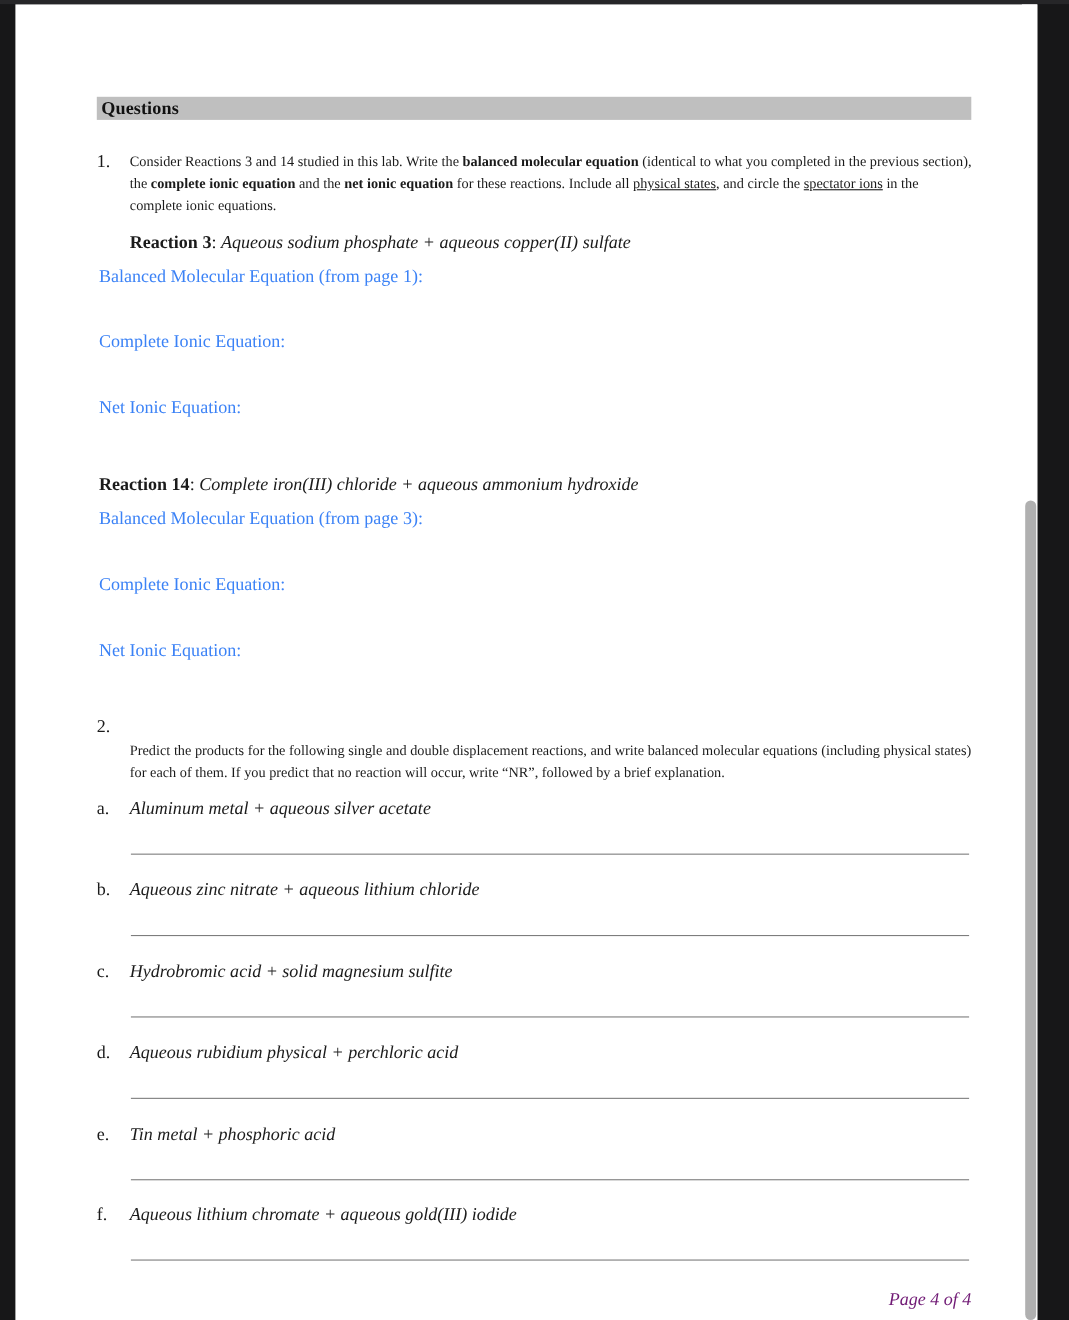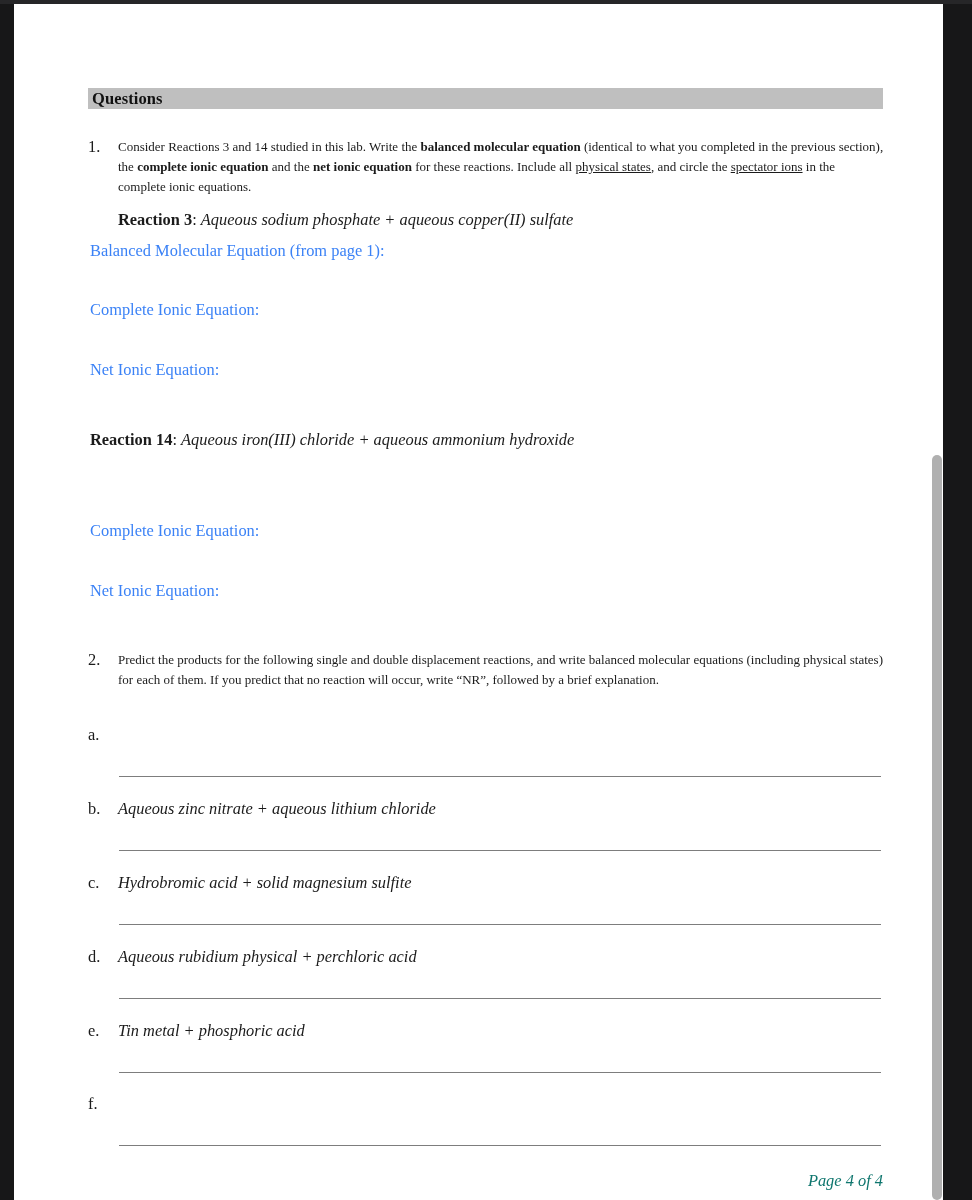--- a/index.html
+++ b/index.html
@@ -136,21 +136,21 @@
     height: 0;
     border-top: 1.6px solid #7d7d7d;
   }
 
   
   .footer {
     position: absolute;
     right: 60px;
     font-size: 16.4px;
     font-style: italic;
-    color: #0f766e;
+    color: #701a75;
   }
 
   
   .scrollbar-track {
     position: absolute;
     top: 4px;
     right: 29px;
     width: 14px;
     height: 1196px;
     background: #ffffff;
@@ -190,52 +190,55 @@
       <span class="rx-label">Reaction 3</span><span>: </span><span class="rx-desc">Aqueous sodium phosphate + aqueous copper(II) sulfate</span>
     </div>
 
     <div class="prompt" style="left:76px; top:237px;">Balanced Molecular Equation (from page 1):</div>
 
     <div class="prompt" style="left:76px; top:296px;">Complete Ionic Equation:</div>
 
     <div class="prompt" style="left:76px; top:356px;">Net Ionic Equation:</div>
 
     <div class="rx-head" style="left:76px; top:426px;">
-      <span class="rx-label">Reaction 14</span><span>: </span><span class="rx-desc">Aqueous iron(III) chloride + aqueous ammonium hydroxide</span>
-    </div>
-
+      <span class="rx-label">Reaction 14</span><span>: </span><span class="rx-desc">Complete iron(III) chloride + aqueous ammonium hydroxide</span>
+    </div>
+
+    <div class="prompt" style="left:76px; top:457px;">Balanced Molecular Equation (from page 3):</div>
 
     <div class="prompt" style="left:76px; top:517px;">Complete Ionic Equation:</div>
 
     <div class="prompt" style="left:76px; top:577px;">Net Ionic Equation:</div>
 
     <div class="qnum" style="left:74px; top:646px;">2.</div>
 
-    <div class="qbody" style="left:104px; top:646px; width:766px;">Predict the products for the following single and double displacement reactions, and write balanced molecular equations (including physical states) for each of them.  If you predict that no reaction will occur, write “NR”, followed by a brief explanation.</div>
+    <div class="qbody" style="left:104px; top:668px; width:766px;">Predict the products for the following single and double displacement reactions, and write balanced molecular equations (including physical states) for each of them.  If you predict that no reaction will occur, write “NR”, followed by a brief explanation.</div>
 
     <div class="sub-letter" style="left:74px; top:721px;">a.</div>
+    <div class="sub-text" style="left:104px; top:721px;">Aluminum metal + aqueous silver acetate</div>
     <div class="answer-line" style="top:772px;"></div>
 
     <div class="sub-letter" style="left:74px; top:795px;">b.</div>
     <div class="sub-text" style="left:104px; top:795px;">Aqueous zinc nitrate + aqueous lithium chloride</div>
     <div class="answer-line" style="top:846px;"></div>
 
     <div class="sub-letter" style="left:74px; top:869px;">c.</div>
     <div class="sub-text" style="left:104px; top:869px;">Hydrobromic acid + solid magnesium sulfite</div>
     <div class="answer-line" style="top:920px;"></div>
 
     <div class="sub-letter" style="left:74px; top:943px;">d.</div>
     <div class="sub-text" style="left:104px; top:943px;">Aqueous rubidium physical + perchloric acid</div>
     <div class="answer-line" style="top:994px;"></div>
 
     <div class="sub-letter" style="left:74px; top:1017px;">e.</div>
     <div class="sub-text" style="left:104px; top:1017px;">Tin metal + phosphoric acid</div>
     <div class="answer-line" style="top:1068px;"></div>
 
     <div class="sub-letter" style="left:74px; top:1090px;">f.</div>
+    <div class="sub-text" style="left:104px; top:1090px;">Aqueous lithium chromate + aqueous gold(III) iodide</div>
     <div class="answer-line" style="top:1141px;"></div>
 
     <div class="footer" style="top:1167px;">Page 4 of 4</div>
 
   </div>
 
   <div class="scrollbar-track">
   </div>
   <div class="scrollbar-thumb"></div>
 

